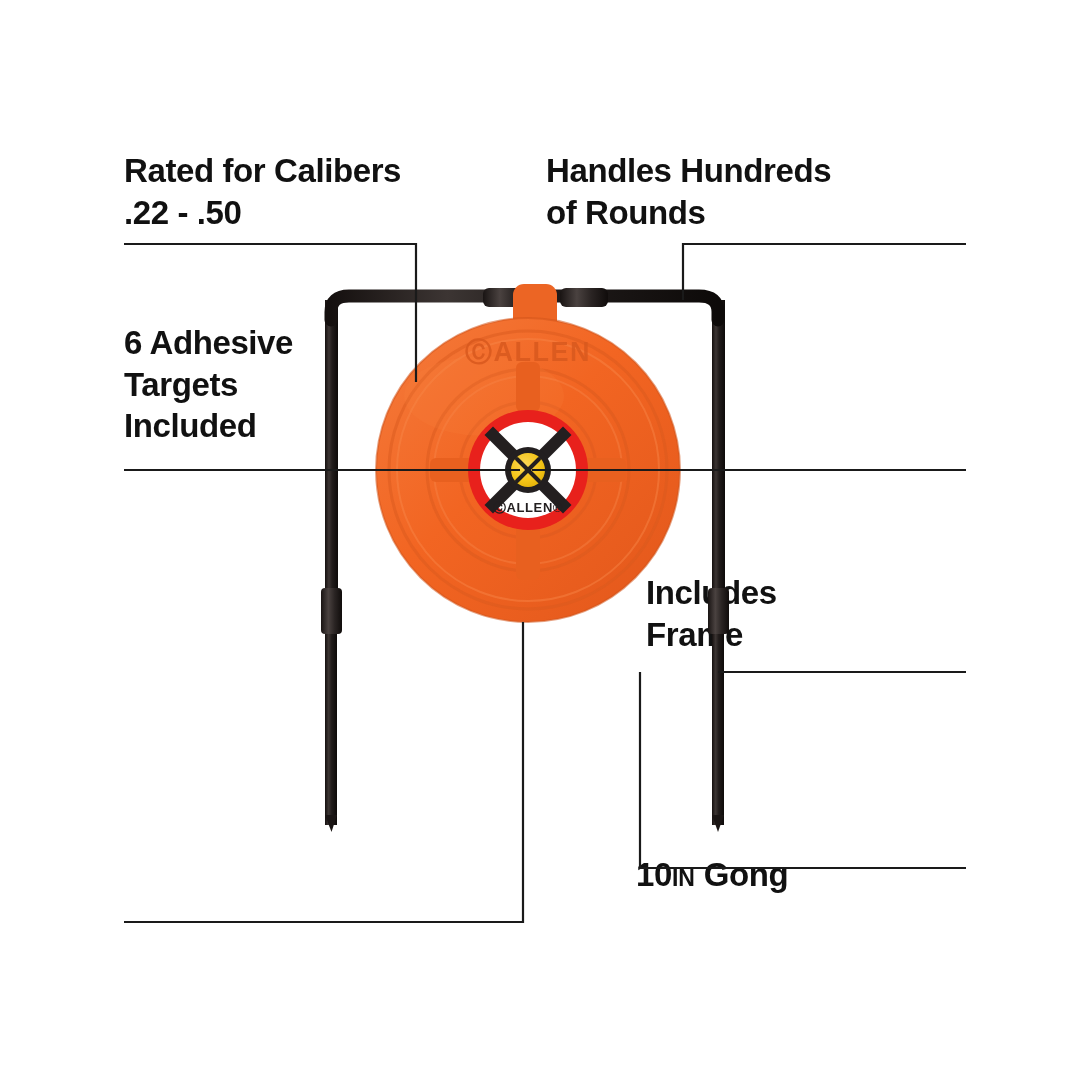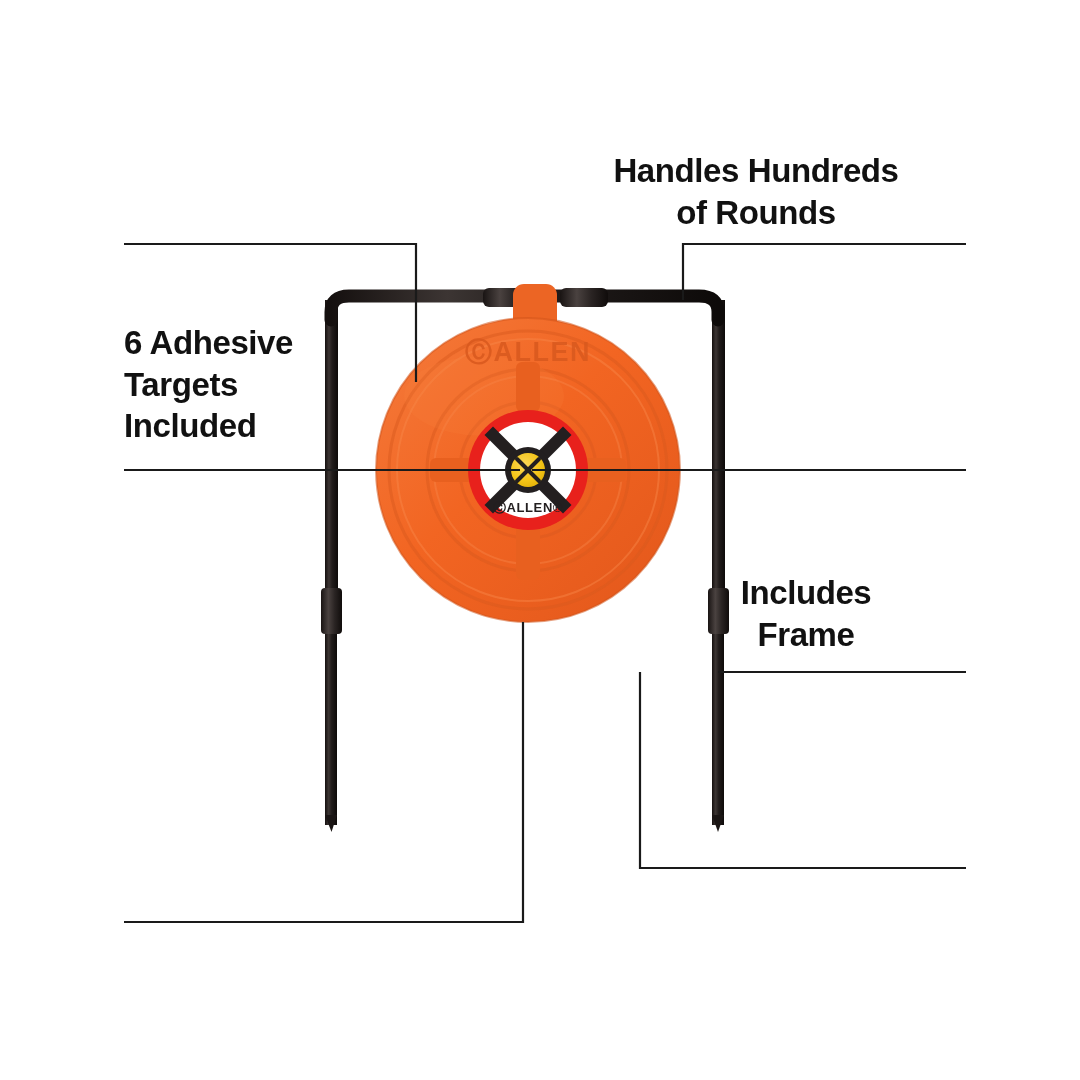--- a/index.html
+++ b/index.html
@@ -21,21 +21,21 @@
     position: absolute;
     color: #111111;
     font-family: "Liberation Sans", sans-serif;
     font-weight: bold;
     font-size: 33px;
     line-height: 1.26;
     letter-spacing: -0.4px;
     white-space: pre-line;
   }
   .callout.left  { text-align: left; }
-  .callout.right { text-align: center; }
+  .callout.right { text-align: left; }
 
   .unit-small {
     font-size: 23px;
     letter-spacing: 0px;
   }
 
   
   #leader-layer, #product-layer {
     position: absolute;
     left: 0; top: 0;
@@ -150,27 +150,32 @@
       <path d="M966 470 L532 470"></path>
 
       <path d="M966 672 L718 672"></path>
 
       <path d="M966 868 L640 868 L640 672"></path>
 
       <path d="M124 922 L523 922 L523 622"></path>
     </g>
   </svg>
 
+  <div class="callout left" style="left:124px; top:150px; width:400px;">Rated for Calibers
+.22 - .50</div>
 
   <div class="callout right" style="right:114px; top:150px; width:420px;">Handles Hundreds
 of Rounds</div>
 
   <div class="callout left" style="left:124px; top:322px; width:340px;">6 Adhesive
 Targets
 Included</div>
 
 
   <div class="callout right" style="right:114px; top:572px; width:320px;">Includes
 Frame</div>
 
+  <div class="callout right" style="right:114px; top:812px; width:330px;">
+    <span>10</span><span class="unit-small">IN</span><span> Gong</span>
+  </div>
 
 
 </div>
 
 </body></html>

